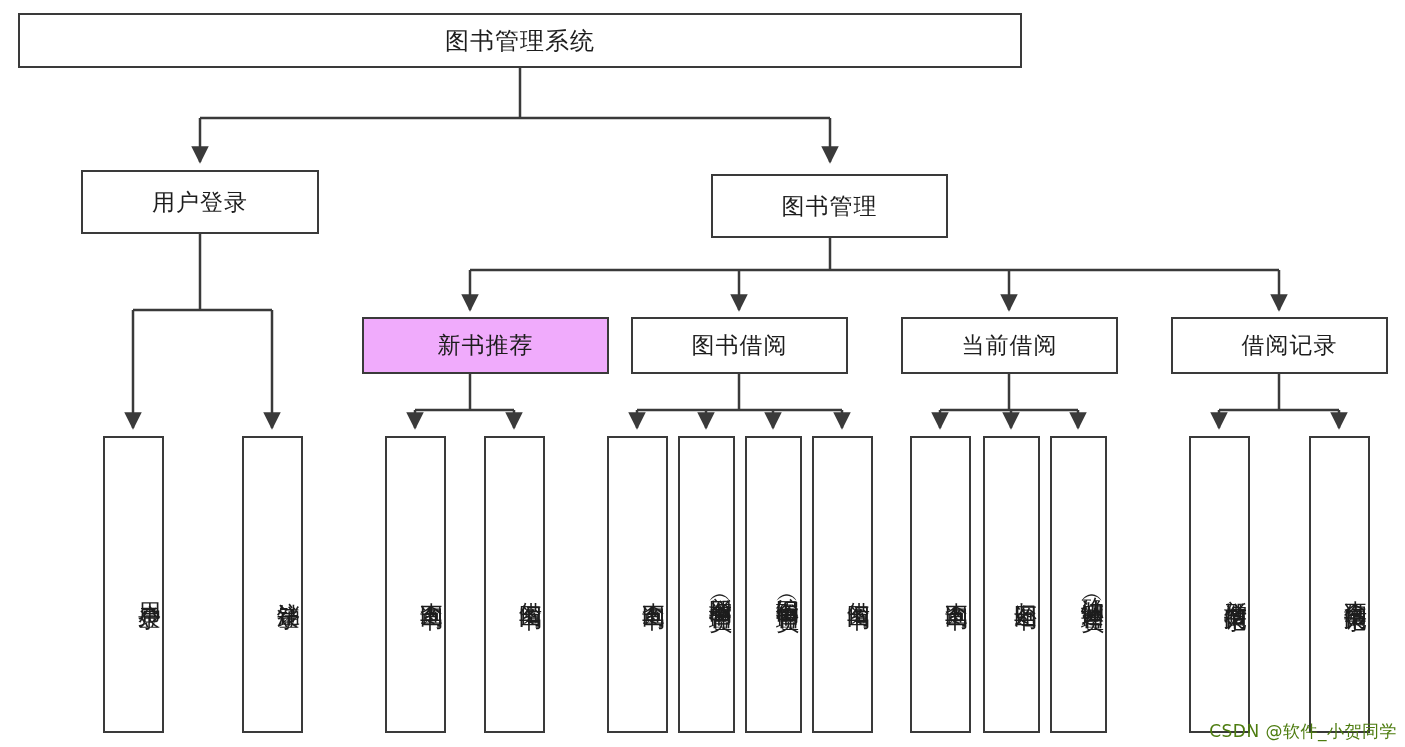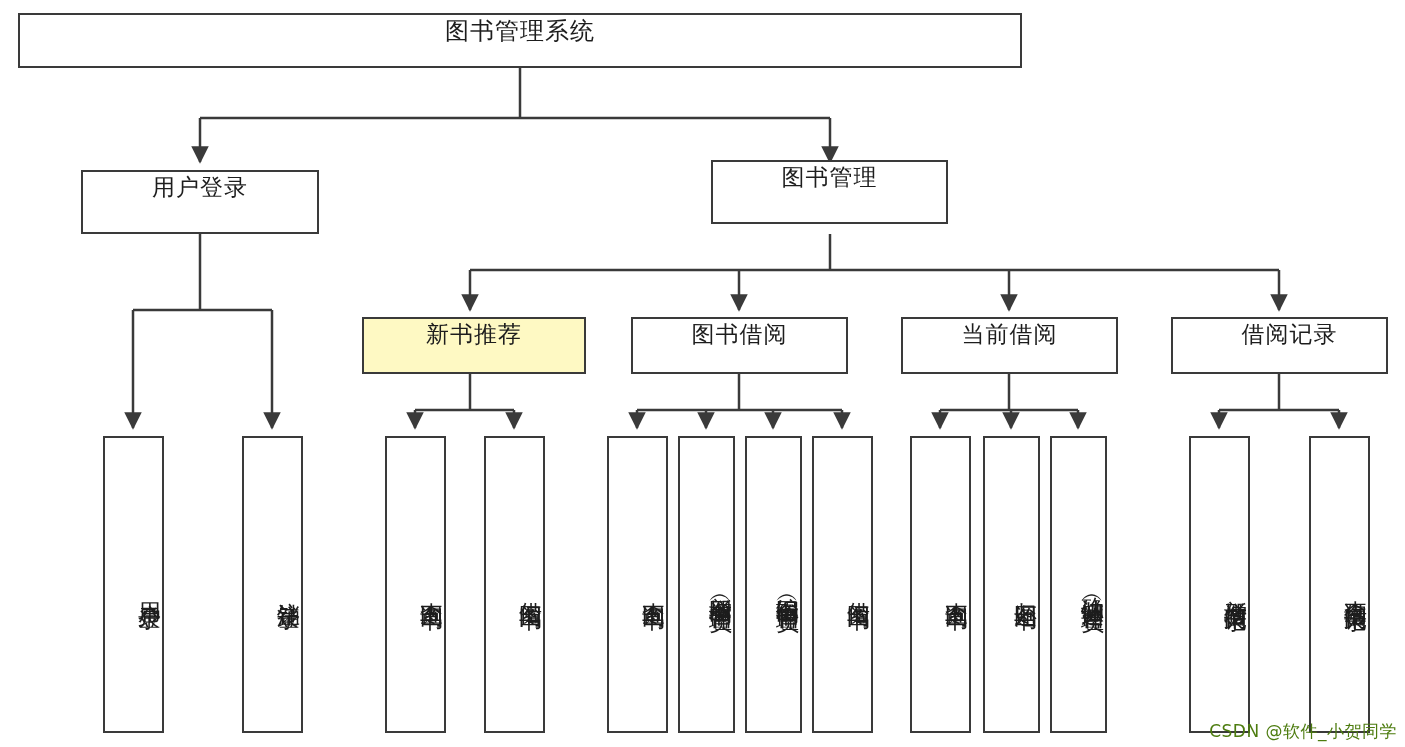--- a/index.html
+++ b/index.html
@@ -25,21 +25,21 @@
     width: 1405px;
     height: 747px;
     pointer-events: none;
   }
   .node {
     position: absolute;
     box-sizing: border-box;
     background: #ffffff;
     border: 2.5px solid #3a3a3a;
     display: flex;
-    align-items: flex-start;
+    align-items: center;
     justify-content: center;
     color: #1d1d1d;
   }
   .node.horizontal {
     font-size: 23px;
     letter-spacing: 1px;
   }
   .node.vertical {
     writing-mode: vertical-rl;
     text-orientation: upright;
@@ -123,25 +123,25 @@
     </g>
   </svg>
 
   <div class="node horizontal root" style="left: 18px; top: 13px; width: 1004px; height: 55px; border-color: rgb(58, 58, 58); background: rgb(255, 255, 255); color: rgb(29, 29, 29);">
     <span class="label">图书管理系统</span>
   </div>
 
   <div class="node horizontal" style="left: 81px; top: 170px; width: 238px; height: 64px; border-color: rgb(58, 58, 58); background: rgb(255, 255, 255); color: rgb(29, 29, 29);">
     <span class="label">用户登录</span>
   </div>
-  <div class="node horizontal" style="left: 711px; top: 160px; width: 237px; height: 64px; border-color: rgb(58, 58, 58); background: rgb(255, 255, 255); color: rgb(29, 29, 29);">
+  <div class="node horizontal" style="left: 711px; top: 174px; width: 237px; height: 64px; border-color: rgb(58, 58, 58); background: rgb(255, 255, 255); color: rgb(29, 29, 29);">
     <span class="label">图书管理</span>
   </div>
 
-  <div class="node horizontal" style="left: 362px; top: 317px; width: 224px; height: 57px; border-color: rgb(58, 58, 58); background: #fef9c3; color: rgb(29, 29, 29);">
+  <div class="node horizontal" style="left: 362px; top: 317px; width: 247px; height: 57px; border-color: rgb(58, 58, 58); background: #f0abfc; color: rgb(29, 29, 29);">
     <span class="label">新书推荐</span>
   </div>
   <div class="node horizontal" style="left: 631px; top: 317px; width: 217px; height: 57px; border-color: rgb(58, 58, 58); background: rgb(255, 255, 255); color: rgb(29, 29, 29);">
     <span class="label">图书借阅</span>
   </div>
   <div class="node horizontal" style="left: 901px; top: 317px; width: 217px; height: 57px; border-color: rgb(58, 58, 58); background: rgb(255, 255, 255); color: rgb(29, 29, 29);">
     <span class="label">当前借阅</span>
   </div>
   <div class="node horizontal" style="left: 1171px; top: 317px; width: 217px; height: 57px; border-color: rgb(58, 58, 58); background: rgb(255, 255, 255); color: rgb(29, 29, 29); padding-left: 20px;">
     <span class="label">借阅记录</span>

